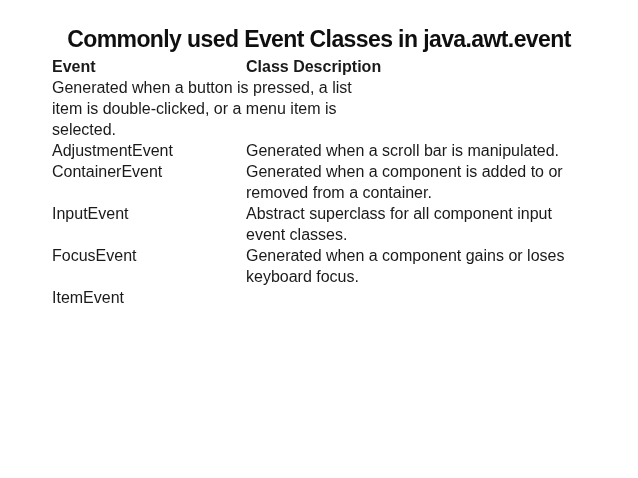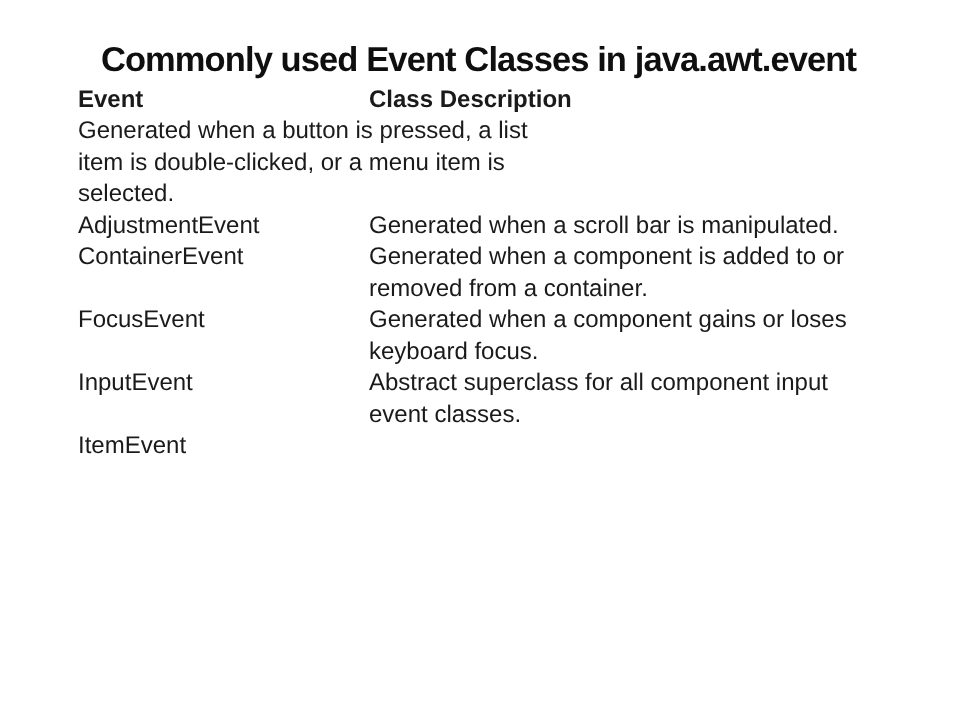--- a/index.html
+++ b/index.html
@@ -86,29 +86,29 @@
   </div>
 
 
   <div class="table-row">
     <div class="col-event">ContainerEvent</div>
     <div class="col-description">Generated when a component is added to or
 removed from a container.</div>
   </div>
 
   <div class="table-row">
+    <div class="col-event">InputEvent</div>
+    <div class="col-description">Abstract superclass for all component input
+event classes.</div>
+  </div>
+
+  <div class="table-row">
     <div class="col-event">FocusEvent</div>
     <div class="col-description">Generated when a component gains or loses
 keyboard focus.</div>
-  </div>
-
-  <div class="table-row">
-    <div class="col-event">InputEvent</div>
-    <div class="col-description">Abstract superclass for all component input
-event classes.</div>
   </div>
 
   <div class="table-row">
     <div class="col-event">ItemEvent</div>
   </div>
 </div>
 
   </div>
 
 </div>

